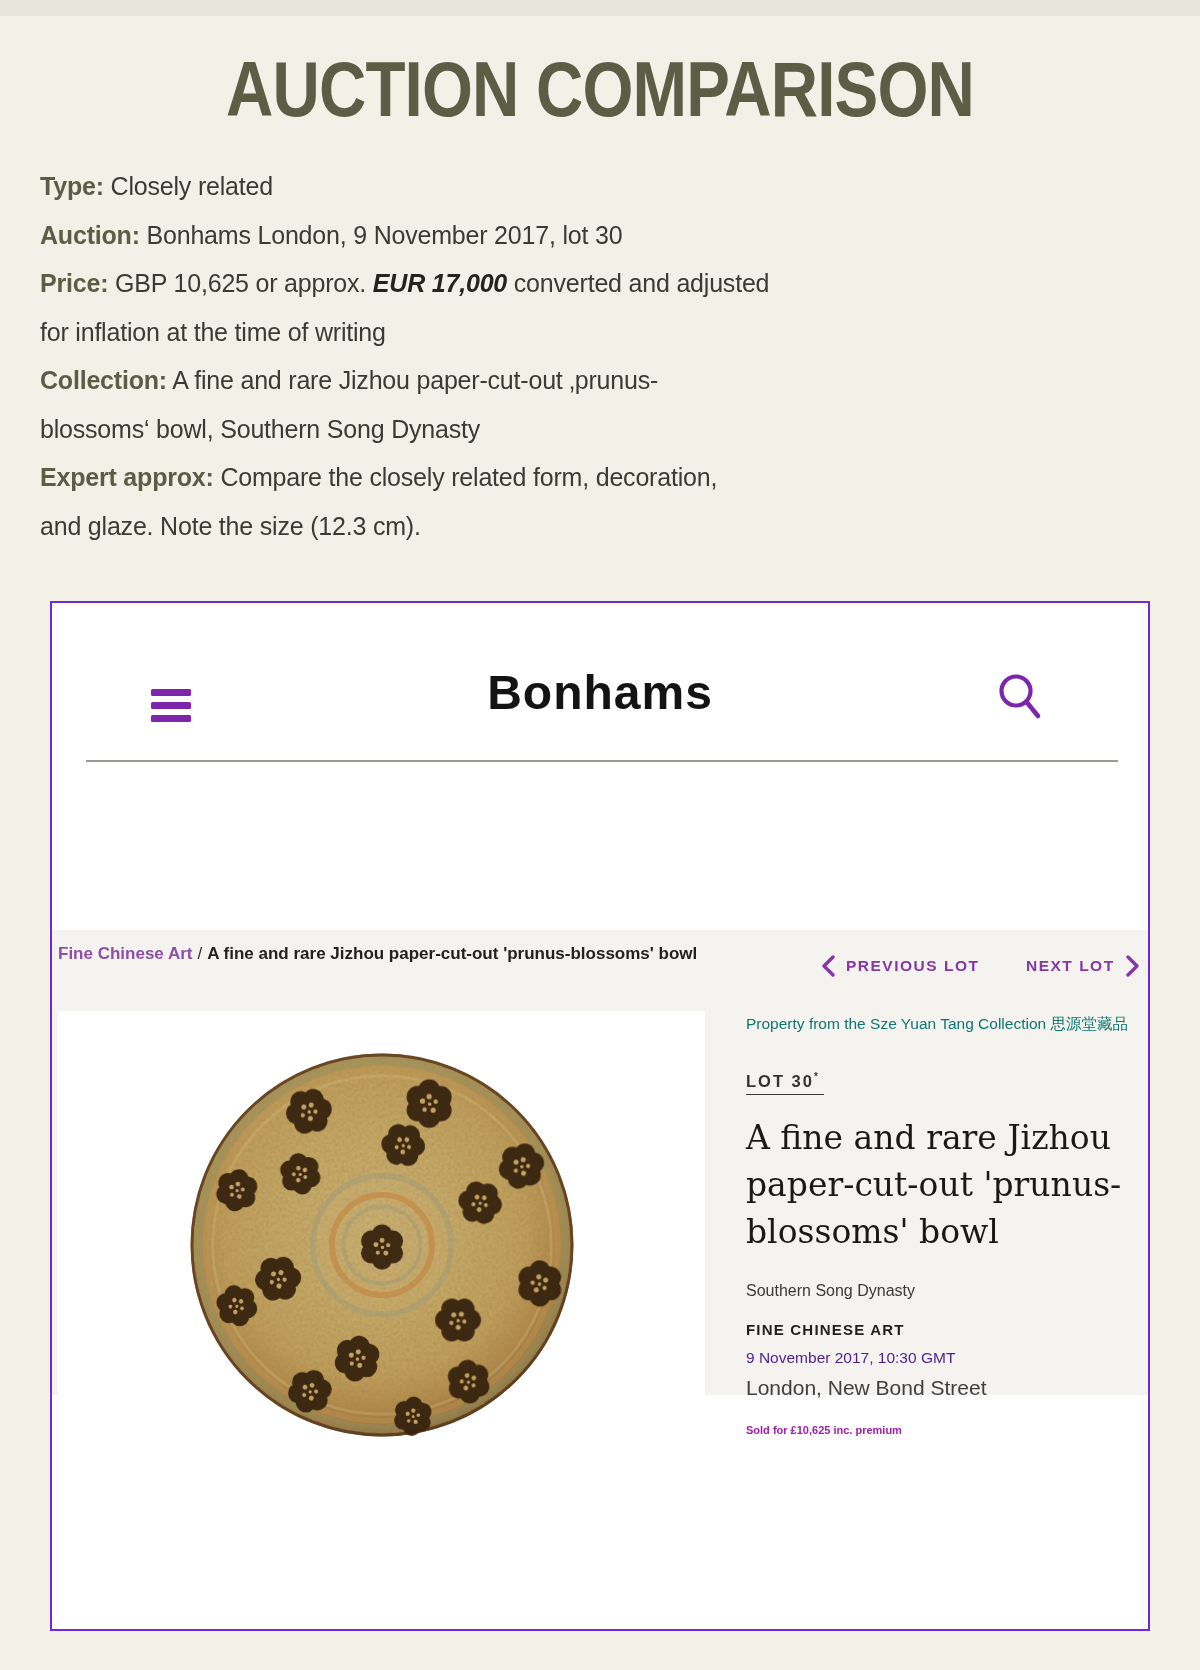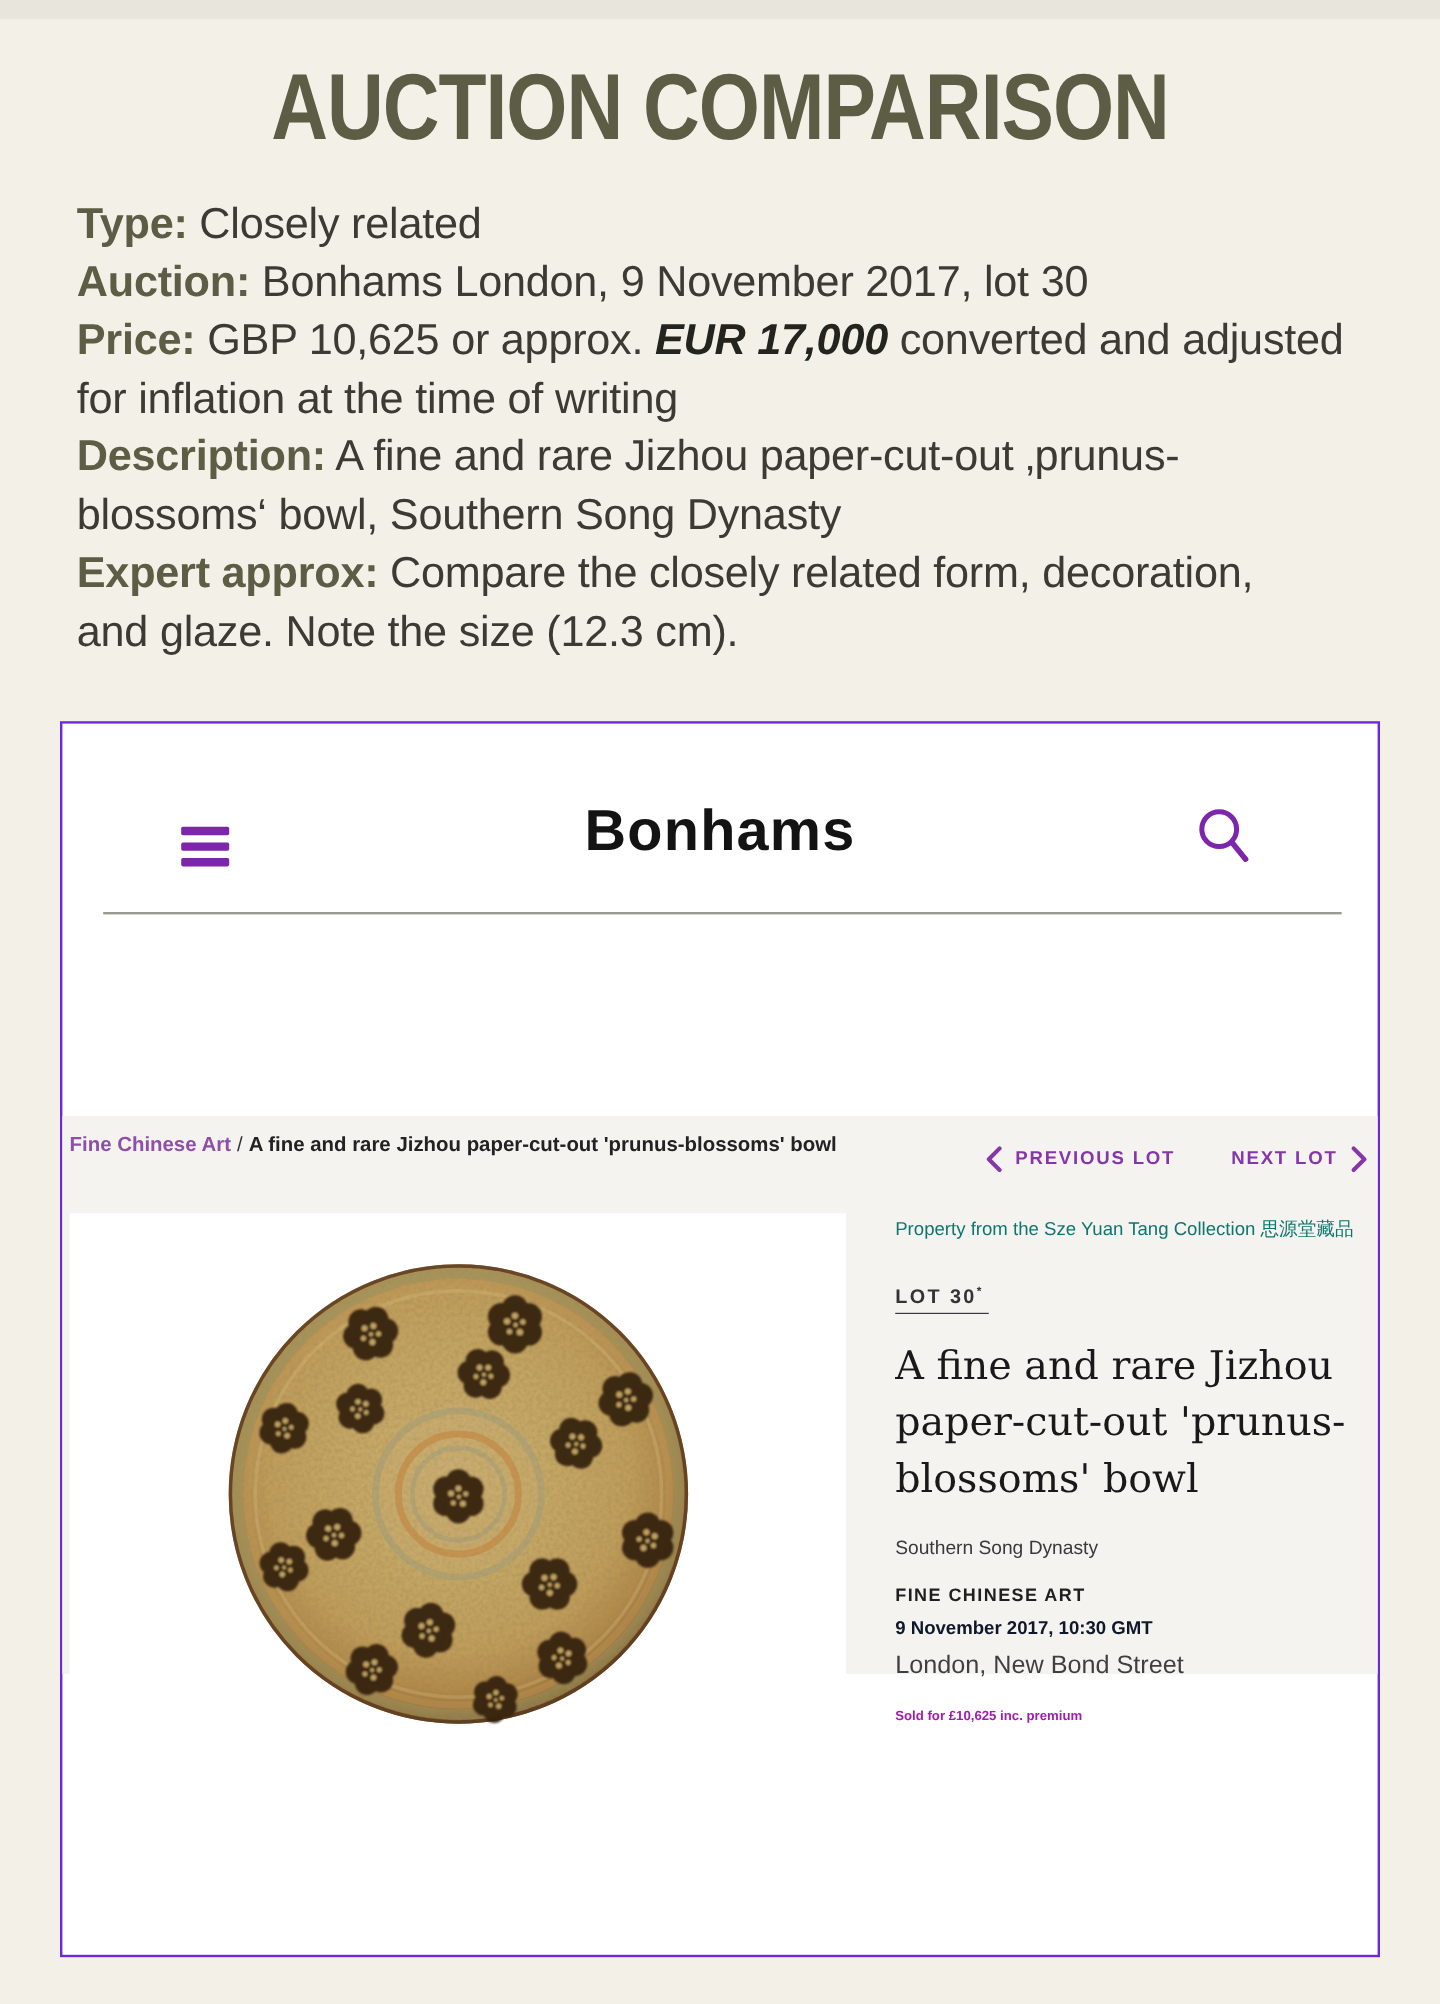--- a/index.html
+++ b/index.html
@@ -4,21 +4,21 @@
 <style>
   html,body{margin:0;padding:0;}
   body{background:#e8e5dc;}
   .page{position:relative;width:1200px;height:1670px;background:#f3f0e8;overflow:hidden;
         font-family:"Liberation Sans",sans-serif;margin:16px auto;}
 
   
   .doc-title{position:absolute;top:28px;left:0;width:100%;margin:0;text-align:center;
              font-size:78px;font-weight:700;color:#5d5c45;letter-spacing:-1px;
              transform:scaleX(0.84);transform-origin:50% 50%;white-space:nowrap;}
-  .doc{position:absolute;left:64px;top:146px;width:1104px;font-size:36px;line-height:48.5px;
+  .doc{position:absolute;left:40px;top:146px;width:1104px;font-size:25px;line-height:48.5px;
        color:#3c3b33;letter-spacing:-0.2px;}
   .doc .lbl{color:#5d5c45;font-weight:700;}
   .doc .b{font-weight:700;color:#24241f;font-style:italic;}
 
   
   .frame{position:absolute;left:50px;top:585px;width:1096px;height:1026px;background:#ffffff;
          border:2px solid #6d28d9;}
 
   
   .menu-btn{position:absolute;left:99px;top:86px;width:40px;height:33px;cursor:pointer;}
@@ -49,37 +49,37 @@
   .rp{position:absolute;left:694px;width:420px;}
   .property{top:84px;font-size:15.5px;color:#0f766e;}
   .lot-no{top:141px;}
   .lot-no .tag{display:inline-block;border-bottom:1.5px solid #3a3a3a;padding:0 4px 3px 0;
                font-weight:700;font-size:16.5px;letter-spacing:2px;color:#333333;}
   .lot-no sup{font-size:10px;}
   .lot-title{top:184px;font-family:"DejaVu Serif","Liberation Serif",serif;font-size:33px;
              line-height:47px;color:#191919;}
   .dynasty{top:352px;font-size:16px;color:#3a3a3a;}
   .sale-name{top:391px;font-size:15px;font-weight:700;letter-spacing:1.2px;color:#1f1f1f;}
-  .sale-date{top:419px;font-size:15.5px;color:#0f172a;font-weight:bold;}
+  .sale-date{top:419px;font-size:15.5px;color:#4c1d95;}
   .sale-loc{top:446px;font-size:21px;color:#3f3f3f;}
   .sold{top:494px;font-size:11px;font-weight:700;color:#a21caf;}
 </style>
 </head>
 <body>
 
 <div class="page">
 
   <h1 class="doc-title">AUCTION COMPARISON</h1>
 
   <div class="doc">
     <div><span class="lbl">Type:</span><span> Closely related</span></div>
     <div><span class="lbl">Auction:</span><span> Bonhams London, 9 November 2017, lot 30</span></div>
     <div><span class="lbl">Price:</span><span> GBP 10,625 or approx. </span><span class="b">EUR 17,000</span><span> converted and adjusted</span></div>
     <div>for inflation at the time of writing</div>
-    <div><span class="lbl">Description:</span><span> A fine and rare Jizhou paper-cut-out ‚prunus-</span></div>
+    <div><span class="lbl">Collection:</span><span> A fine and rare Jizhou paper-cut-out ‚prunus-</span></div>
     <div>blossoms‘ bowl, Southern Song Dynasty</div>
     <div><span class="lbl">Expert approx:</span><span>  Compare the closely related form, decoration,</span></div>
     <div>and glaze. Note the size (12.3 cm).</div>
   </div>
 
   <div class="frame">
 
     <div class="menu-btn">
       <div class="bar"></div>
       <div class="bar"></div>

